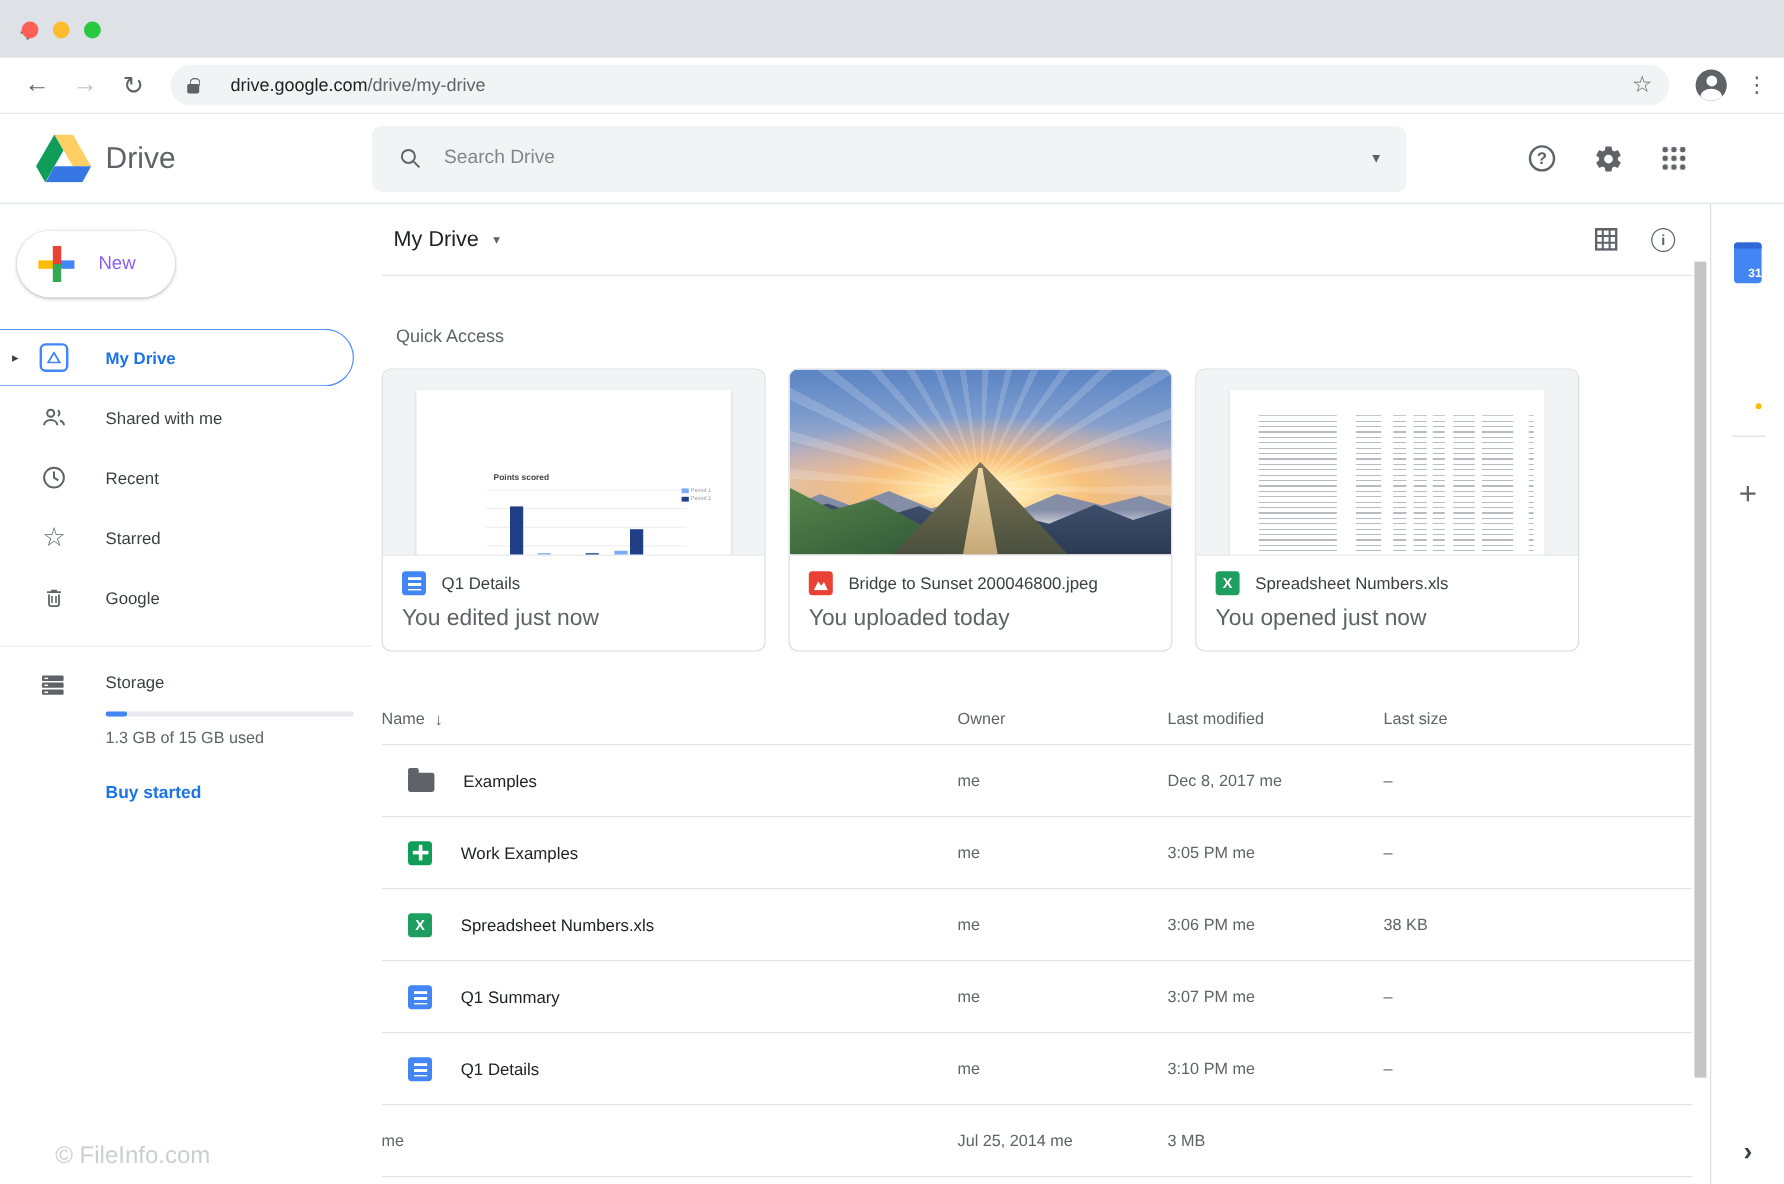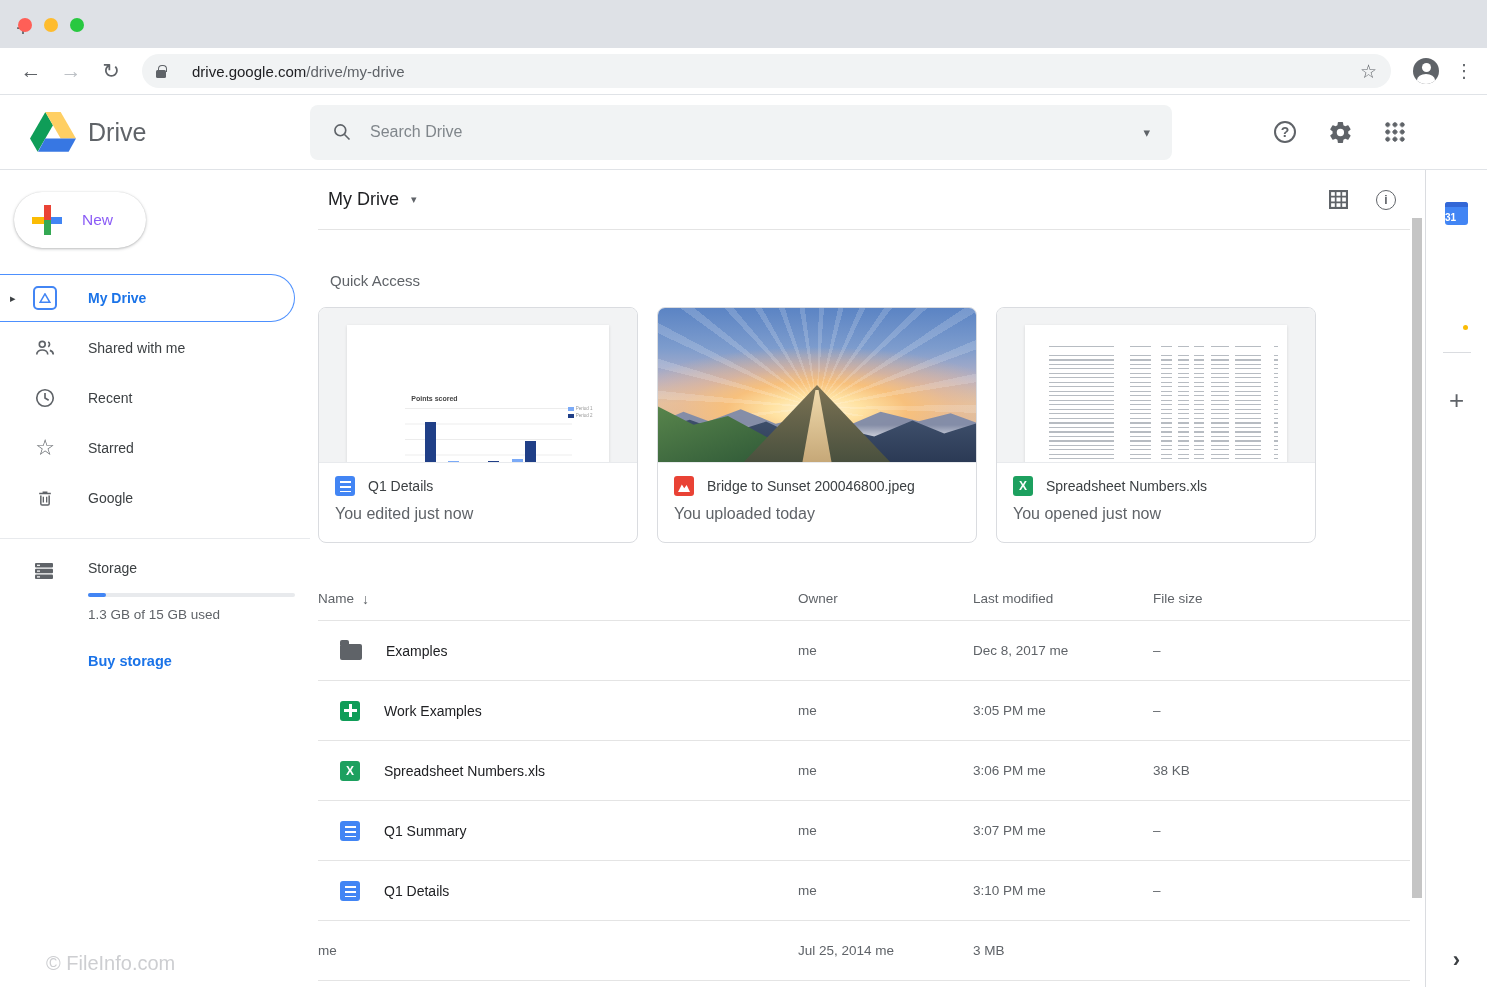--- a/index.html
+++ b/index.html
@@ -96,21 +96,21 @@
   .info-ic { width:20px; height:20px; border:1.8px solid #5f6368; border-radius:50%; color:#5f6368; font-size:12px;
              font-weight:bold; display:flex; align-items:center; justify-content:center; font-style:normal; cursor:pointer; }
 
   .qa-label { margin:42px 0 0 12px; font-size:15px; color:#5f6368; }
   .qa-cards { display:flex; gap:19px; margin-top:18px; }
   .qa-card { width:320px; height:236px; border:1px solid #dadce0; border-radius:8px; background:#fff; overflow:hidden; cursor:pointer; }
   .qa-thumb { height:155px; background:#f2f3f4; position:relative; overflow:hidden; border-bottom:1px solid #e8eaed; }
   .qa-info { padding:13px 16px; }
   .qa-name-row { display:flex; align-items:center; gap:13px; }
   .qa-name { font-size:14px; color:#3c4043; font-weight:500; white-space:nowrap; }
-  .qa-status { margin-top:9px; margin-left:0; font-size:16px; color:#5f6368; }
+  .qa-status { margin-top:9px; margin-left:0; font-size:19px; color:#5f6368; }
 
   .qa-page { position:absolute; left:28px; right:28px; top:17px; bottom:-12px; background:#fff;
              box-shadow:0 1px 3px rgba(0,0,0,.12); }
   .mini-chart { position:absolute; left:22%; right:14%; top:56%; bottom:3%;
                 background-image:linear-gradient(#ececec 1px, transparent 1px); background-size:100% 25%; }
   .mini-title { position:absolute; top:-13px; left:4%; font-size:7px; font-weight:bold; color:#444; }
   .mini-bar { position:absolute; bottom:0; width:6.5%; }
   .mini-bar.dark { background:#203f87; }
   .mini-bar.light { background:#7baaf7; }
   .mini-legend { position:absolute; right:-12%; top:-2px; }
@@ -179,22 +179,22 @@
   .sort-arrow { font-size:14px; color:#5f6368; }
 
   
   .scrollbar { position:absolute; right:64px; top:0; width:12px; height:100%; }
   .scroll-thumb { position:absolute; top:48px; left:1px; width:10px; height:680px; background:#c5c5c5; cursor:pointer; }
 
   
   .rightbar { position:absolute; right:0; top:0; width:62px; height:100%; border-left:1px solid #dadce0;
               display:flex; flex-direction:column; align-items:center; padding-top:32px; background:#fff; }
   .rail-ic { margin-bottom:47px; cursor:pointer; position:relative; }
-  .cal { width:23px; height:23px; background:#4285f4; border-radius:3px; color:#fff; font-size:10px; font-weight:bold;
-         display:flex; align-items:flex-end; justify-content:flex-start; padding-bottom:2px; position:relative; }
+  .cal { width:23px; height:34px; background:#4285f4; border-radius:3px; color:#fff; font-size:10px; font-weight:bold;
+         display:flex; align-items:flex-end; justify-content:flex-end; padding-bottom:2px; position:relative; }
   .cal::before { content:''; position:absolute; top:0; left:0; right:0; height:5px; background:#3367d6; border-radius:3px 3px 0 0; }
   .cal span { position:relative; }
   .keep { width:23px; height:23px; background:#ffba00; border-radius:3px; position:relative; }
   .keep::before { content:''; position:absolute; top:4.5px; left:7px; width:9px; height:9px; border-radius:50%; background:#fff; }
   .keep::after { content:''; position:absolute; top:13px; left:9.5px; width:4px; height:4.5px; background:#fff; }
   .tasks { width:24px; height:24px; background:#4285f4; border-radius:50%; position:relative; overflow:hidden; }
   .tasks::before { content:''; position:absolute; top:10.5px; left:4px; width:16px; height:3.5px; background:#fff;
                    transform:rotate(-45deg); border-radius:2px; }
   .tasks::after { content:''; position:absolute; top:6px; left:6px; width:5px; height:5px; border-radius:50%; background:#fbbc04; }
   .rail-divider { width:28px; border-top:1px solid #dadce0; margin:-14px 0 32px; }
@@ -332,21 +332,21 @@
                 <rect x="5" y="11.5" width="3" height="1.2"></rect>
                 <rect x="5" y="17.3" width="3" height="1.2"></rect>
               </g>
             </svg>
         </span>
         <span class="nlabel">Storage</span>
         <div class="storage-bar">
           <div class="storage-fill" style="width: 8.7%;"></div>
         </div>
         <span class="storage-usage">1.3 GB of 15 GB used</span>
-        <span class="buy-storage">Buy storage</span>
+        <span class="buy-storage">Buy started</span>
       </div>
     </aside>
 
     <main class="main">
       <div class="main-header">
         <span class="main-title">
           <span>My Drive</span>
           <span class="dd">▾</span>
         </span>
         <span class="view-icons">
@@ -434,21 +434,21 @@
       </div>
 
       <div class="ftable">
         <div class="frow head">
           <span class="fname-cell">
             <span style="cursor:pointer">Name</span>
             <span class="sort-arrow">↓</span>
           </span>
           <span class="fcell" style="cursor:pointer">Owner</span>
           <span class="fcell" style="cursor:pointer">Last modified</span>
-          <span class="fcell" style="cursor:pointer">File size</span>
+          <span class="fcell" style="cursor:pointer">Last size</span>
         </div>
 
         <div class="frow">
           <span class="fname-cell">
               <span class="icon-folder"></span>
               <span class="fname">Examples</span>
             </span>
           <span class="fcell">me</span>
           <span class="fcell">Dec 8, 2017 me</span>
           <span class="fcell">–</span>

